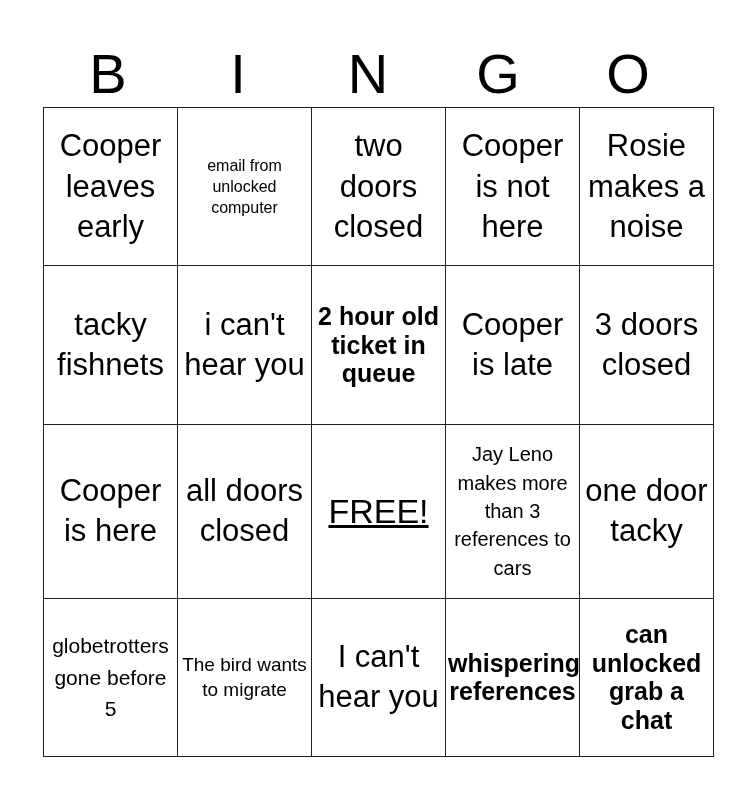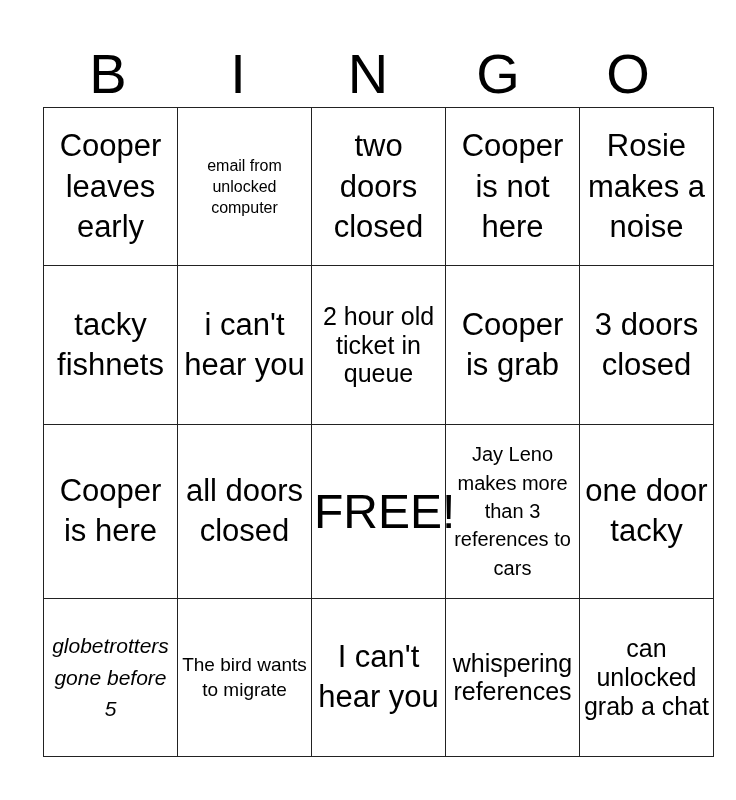--- a/index.html
+++ b/index.html
@@ -6,25 +6,25 @@
   body { width:736px; height:800px; position:relative; overflow:hidden;
          font-family:"Liberation Sans", sans-serif; color:#000; }
   .header { position:absolute; top:44px; left:43px; width:650px; height:60px; display:flex; }
   .header .letter { width:130px; text-align:center; font-size:56px; line-height:60px; }
   .grid { position:absolute; top:107px; left:43px; width:650px; height:650px;
           border-collapse:collapse; table-layout:fixed; }
   .grid td { width:129px; height:129px; border:1.5px solid #222; text-align:center;
              vertical-align:middle; padding:0 2px; line-height:1.15; }
   .s32 { font-size:31px; line-height:1.3 !important; }
   .s28 { font-size:19px; line-height:1.32 !important; }
-  .s24 { font-size:25px; }
+  .s24 { font-size:25px;font-weight:bold; }
   .s22 { font-size:16px; line-height:1.33 !important; }
-  .s20 { font-size:21px; line-height:1.5 !important;font-style:italic; }
+  .s20 { font-size:21px; line-height:1.5 !important; }
   .s18 { font-size:20px; line-height:1.42 !important; }
-  .free { font-size:48px; }
+  .free { font-size:34px;text-decoration:underline; }
 </style>
 </head>
 <body>
 
 <div class="header">
   <div class="letter">B</div>
   <div class="letter">I</div>
   <div class="letter">N</div>
   <div class="letter">G</div>
   <div class="letter">O</div>
@@ -36,21 +36,21 @@
     <td class="s32">Cooper leaves early</td>
     <td class="s22">email from unlocked computer</td>
     <td class="s32">two doors closed</td>
     <td class="s32">Cooper is not here</td>
     <td class="s32">Rosie makes a noise</td>
   </tr>
   <tr>
     <td class="s32">tacky fishnets</td>
     <td class="s32">i can't hear you</td>
     <td class="s24">2 hour old ticket in queue</td>
-    <td class="s32">Cooper is grab</td>
+    <td class="s32">Cooper is late</td>
     <td class="s32">3 doors closed</td>
   </tr>
   <tr>
     <td class="s32">Cooper is here</td>
     <td class="s32">all doors closed</td>
     <td class="free">FREE!</td>
     <td class="s18">Jay Leno makes more than 3 references to cars</td>
     <td class="s32">one door tacky</td>
   </tr>
   <tr>

